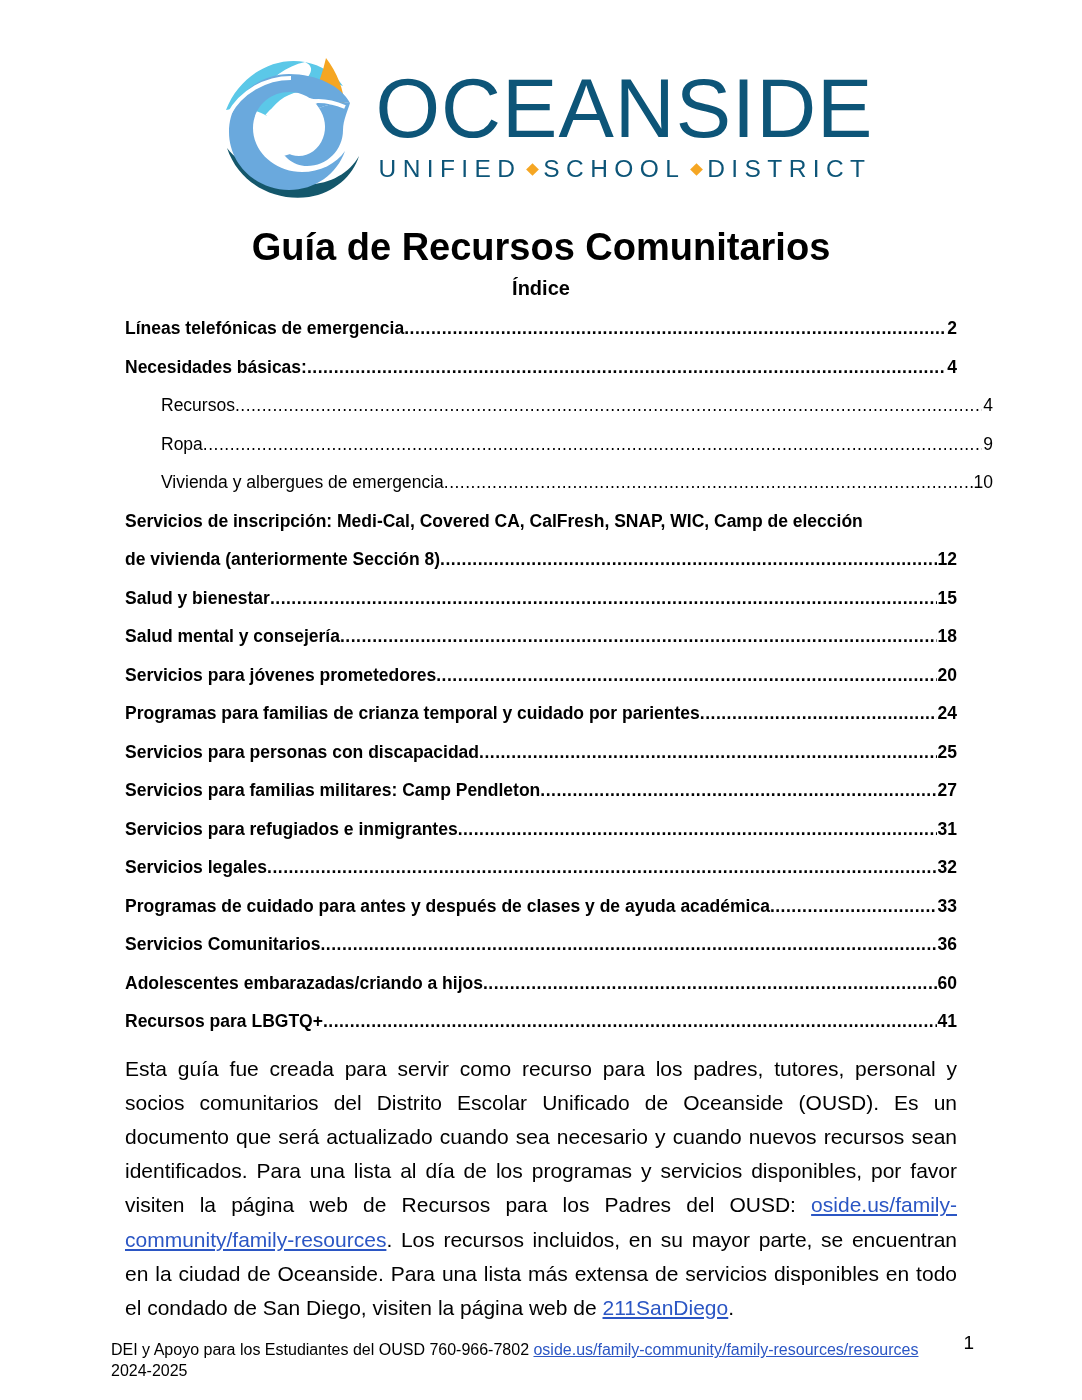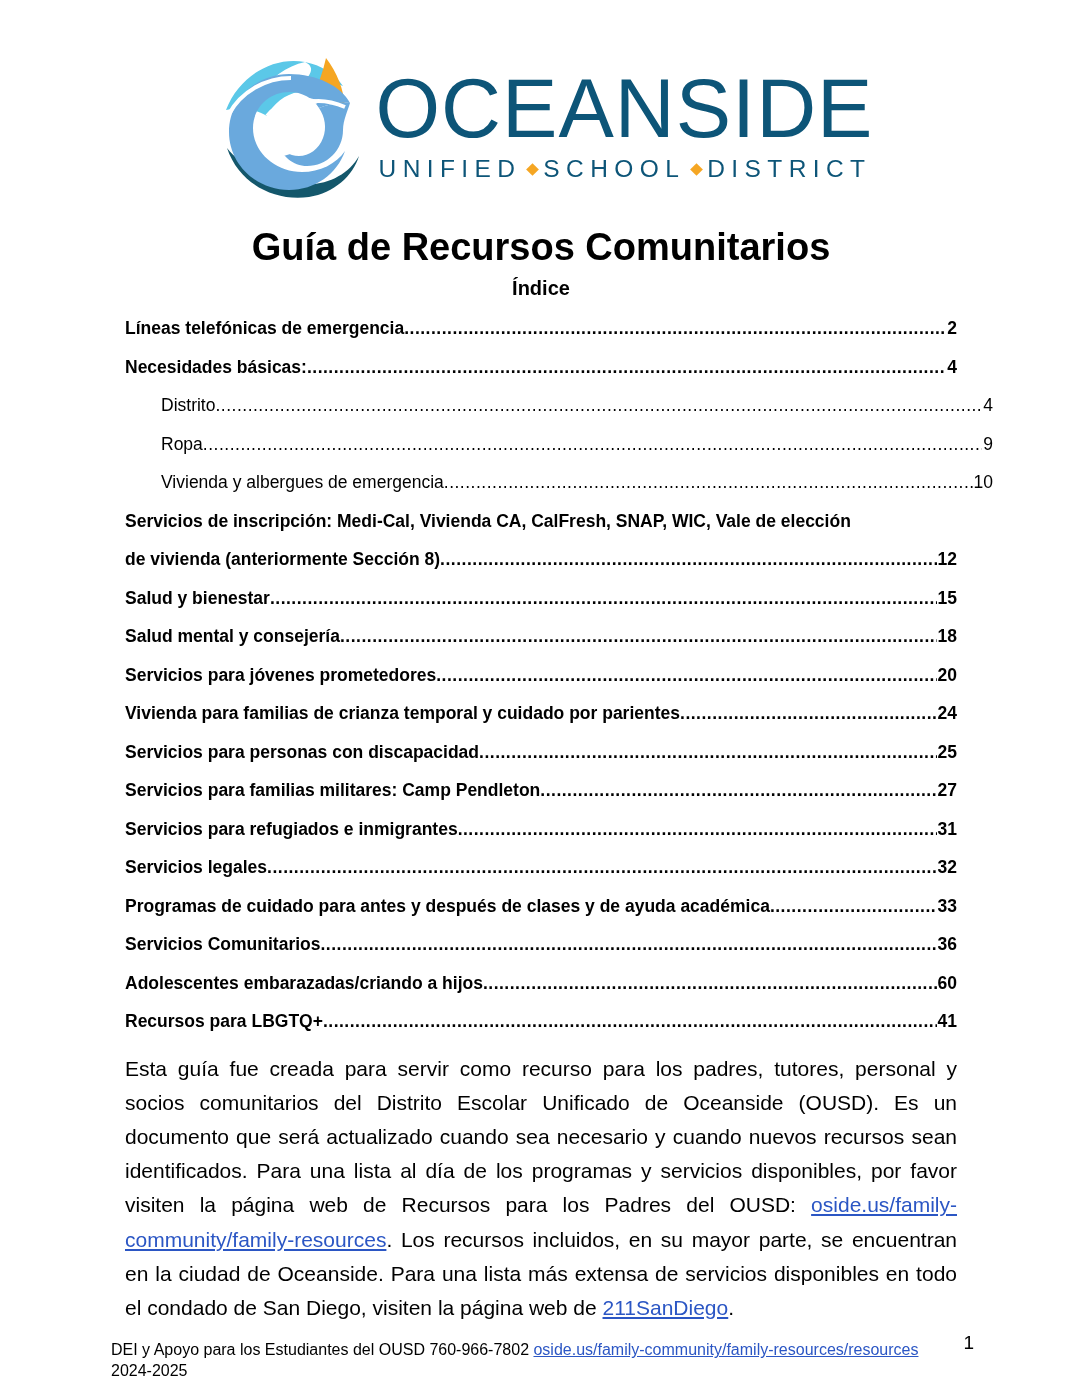--- a/index.html
+++ b/index.html
@@ -228,36 +228,36 @@
         <span class="toc-label">Líneas telefónicas de emergencia</span>
         <span class="toc-leader">............................................................................................................................................................................................................................................................................................................</span>
         <span class="toc-page">2</span>
       </div>
       <div class="toc-entry level1">
         <span class="toc-label">Necesidades básicas:</span>
         <span class="toc-leader">............................................................................................................................................................................................................................................................................................................</span>
         <span class="toc-page">4</span>
       </div>
       <div class="toc-entry level2">
-        <span class="toc-label">Distrito</span>
+        <span class="toc-label">Recursos</span>
         <span class="toc-leader">............................................................................................................................................................................................................................................................................................................</span>
         <span class="toc-page">4</span>
       </div>
       <div class="toc-entry level2">
         <span class="toc-label">Ropa</span>
         <span class="toc-leader">............................................................................................................................................................................................................................................................................................................</span>
         <span class="toc-page">9</span>
       </div>
       <div class="toc-entry level2">
         <span class="toc-label">Vivienda y albergues de emergencia</span>
         <span class="toc-leader">............................................................................................................................................................................................................................................................................................................</span>
         <span class="toc-page">10</span>
       </div>
       <div class="toc-entry level1 wrapped">
-        <span class="wrap-line1">Servicios de inscripción: Medi-Cal, Vivienda CA, CalFresh, SNAP, WIC, Vale de elección</span>
+        <span class="wrap-line1">Servicios de inscripción: Medi-Cal, Covered CA, CalFresh, SNAP, WIC, Camp de elección</span>
         <span class="wrap-line2">
           <span class="toc-label">de vivienda (anteriormente Sección 8)</span>
           <span class="toc-leader">............................................................................................................................................................................................................................................................................................................</span>
           <span class="toc-page">12</span>
         </span>
       </div>
       <div class="toc-entry level1">
         <span class="toc-label">Salud y bienestar</span>
         <span class="toc-leader">............................................................................................................................................................................................................................................................................................................</span>
         <span class="toc-page">15</span>
@@ -266,21 +266,21 @@
         <span class="toc-label">Salud mental y consejería</span>
         <span class="toc-leader">............................................................................................................................................................................................................................................................................................................</span>
         <span class="toc-page">18</span>
       </div>
       <div class="toc-entry level1">
         <span class="toc-label">Servicios para jóvenes prometedores</span>
         <span class="toc-leader">............................................................................................................................................................................................................................................................................................................</span>
         <span class="toc-page">20</span>
       </div>
       <div class="toc-entry level1">
-        <span class="toc-label">Vivienda para familias de crianza temporal y cuidado por parientes</span>
+        <span class="toc-label">Programas para familias de crianza temporal y cuidado por parientes</span>
         <span class="toc-leader">............................................................................................................................................................................................................................................................................................................</span>
         <span class="toc-page">24</span>
       </div>
       <div class="toc-entry level1">
         <span class="toc-label">Servicios para personas con discapacidad</span>
         <span class="toc-leader">............................................................................................................................................................................................................................................................................................................</span>
         <span class="toc-page">25</span>
       </div>
       <div class="toc-entry level1">
         <span class="toc-label">Servicios para familias militares: Camp Pendleton</span>

